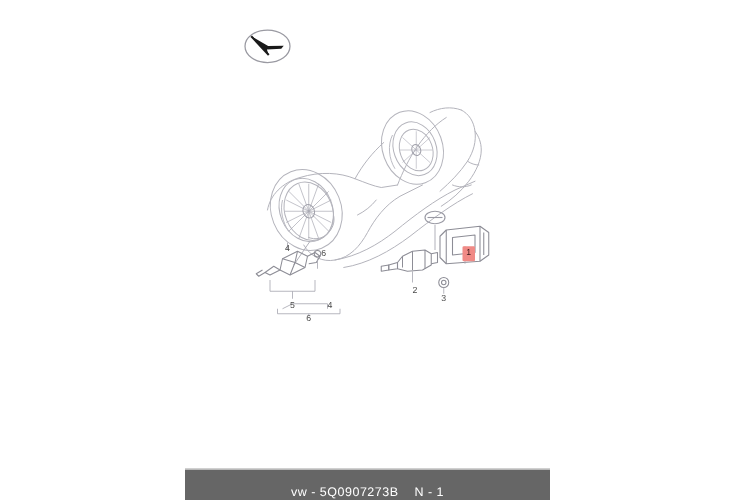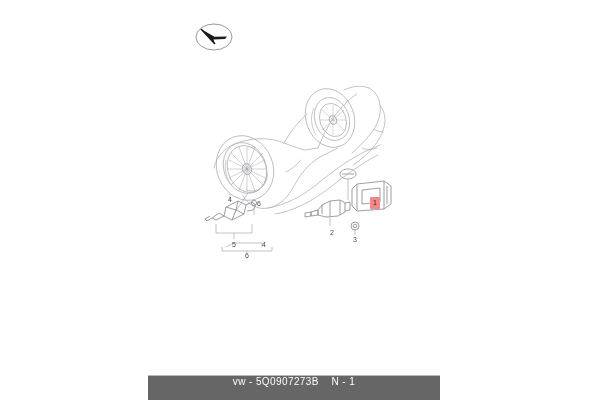--- a/index.html
+++ b/index.html
@@ -46,21 +46,21 @@
   }
   #part-number-bar {
     position: absolute;
     left: 148px;
     top: 375px;
     width: 292px;
     height: 25px;
     background: #666666;
     border-top: 1px solid #b9b9b9;
     display: flex;
-    align-items: flex-start;
+    align-items: flex-end;
     justify-content: center;
     box-sizing: border-box;
   }
   #part-number-bar .bar-text {
     color: #ffffff;
     font-family: "Liberation Sans", sans-serif;
     font-size: 10px;
     letter-spacing: 0.4px;
     white-space: pre;
   }

